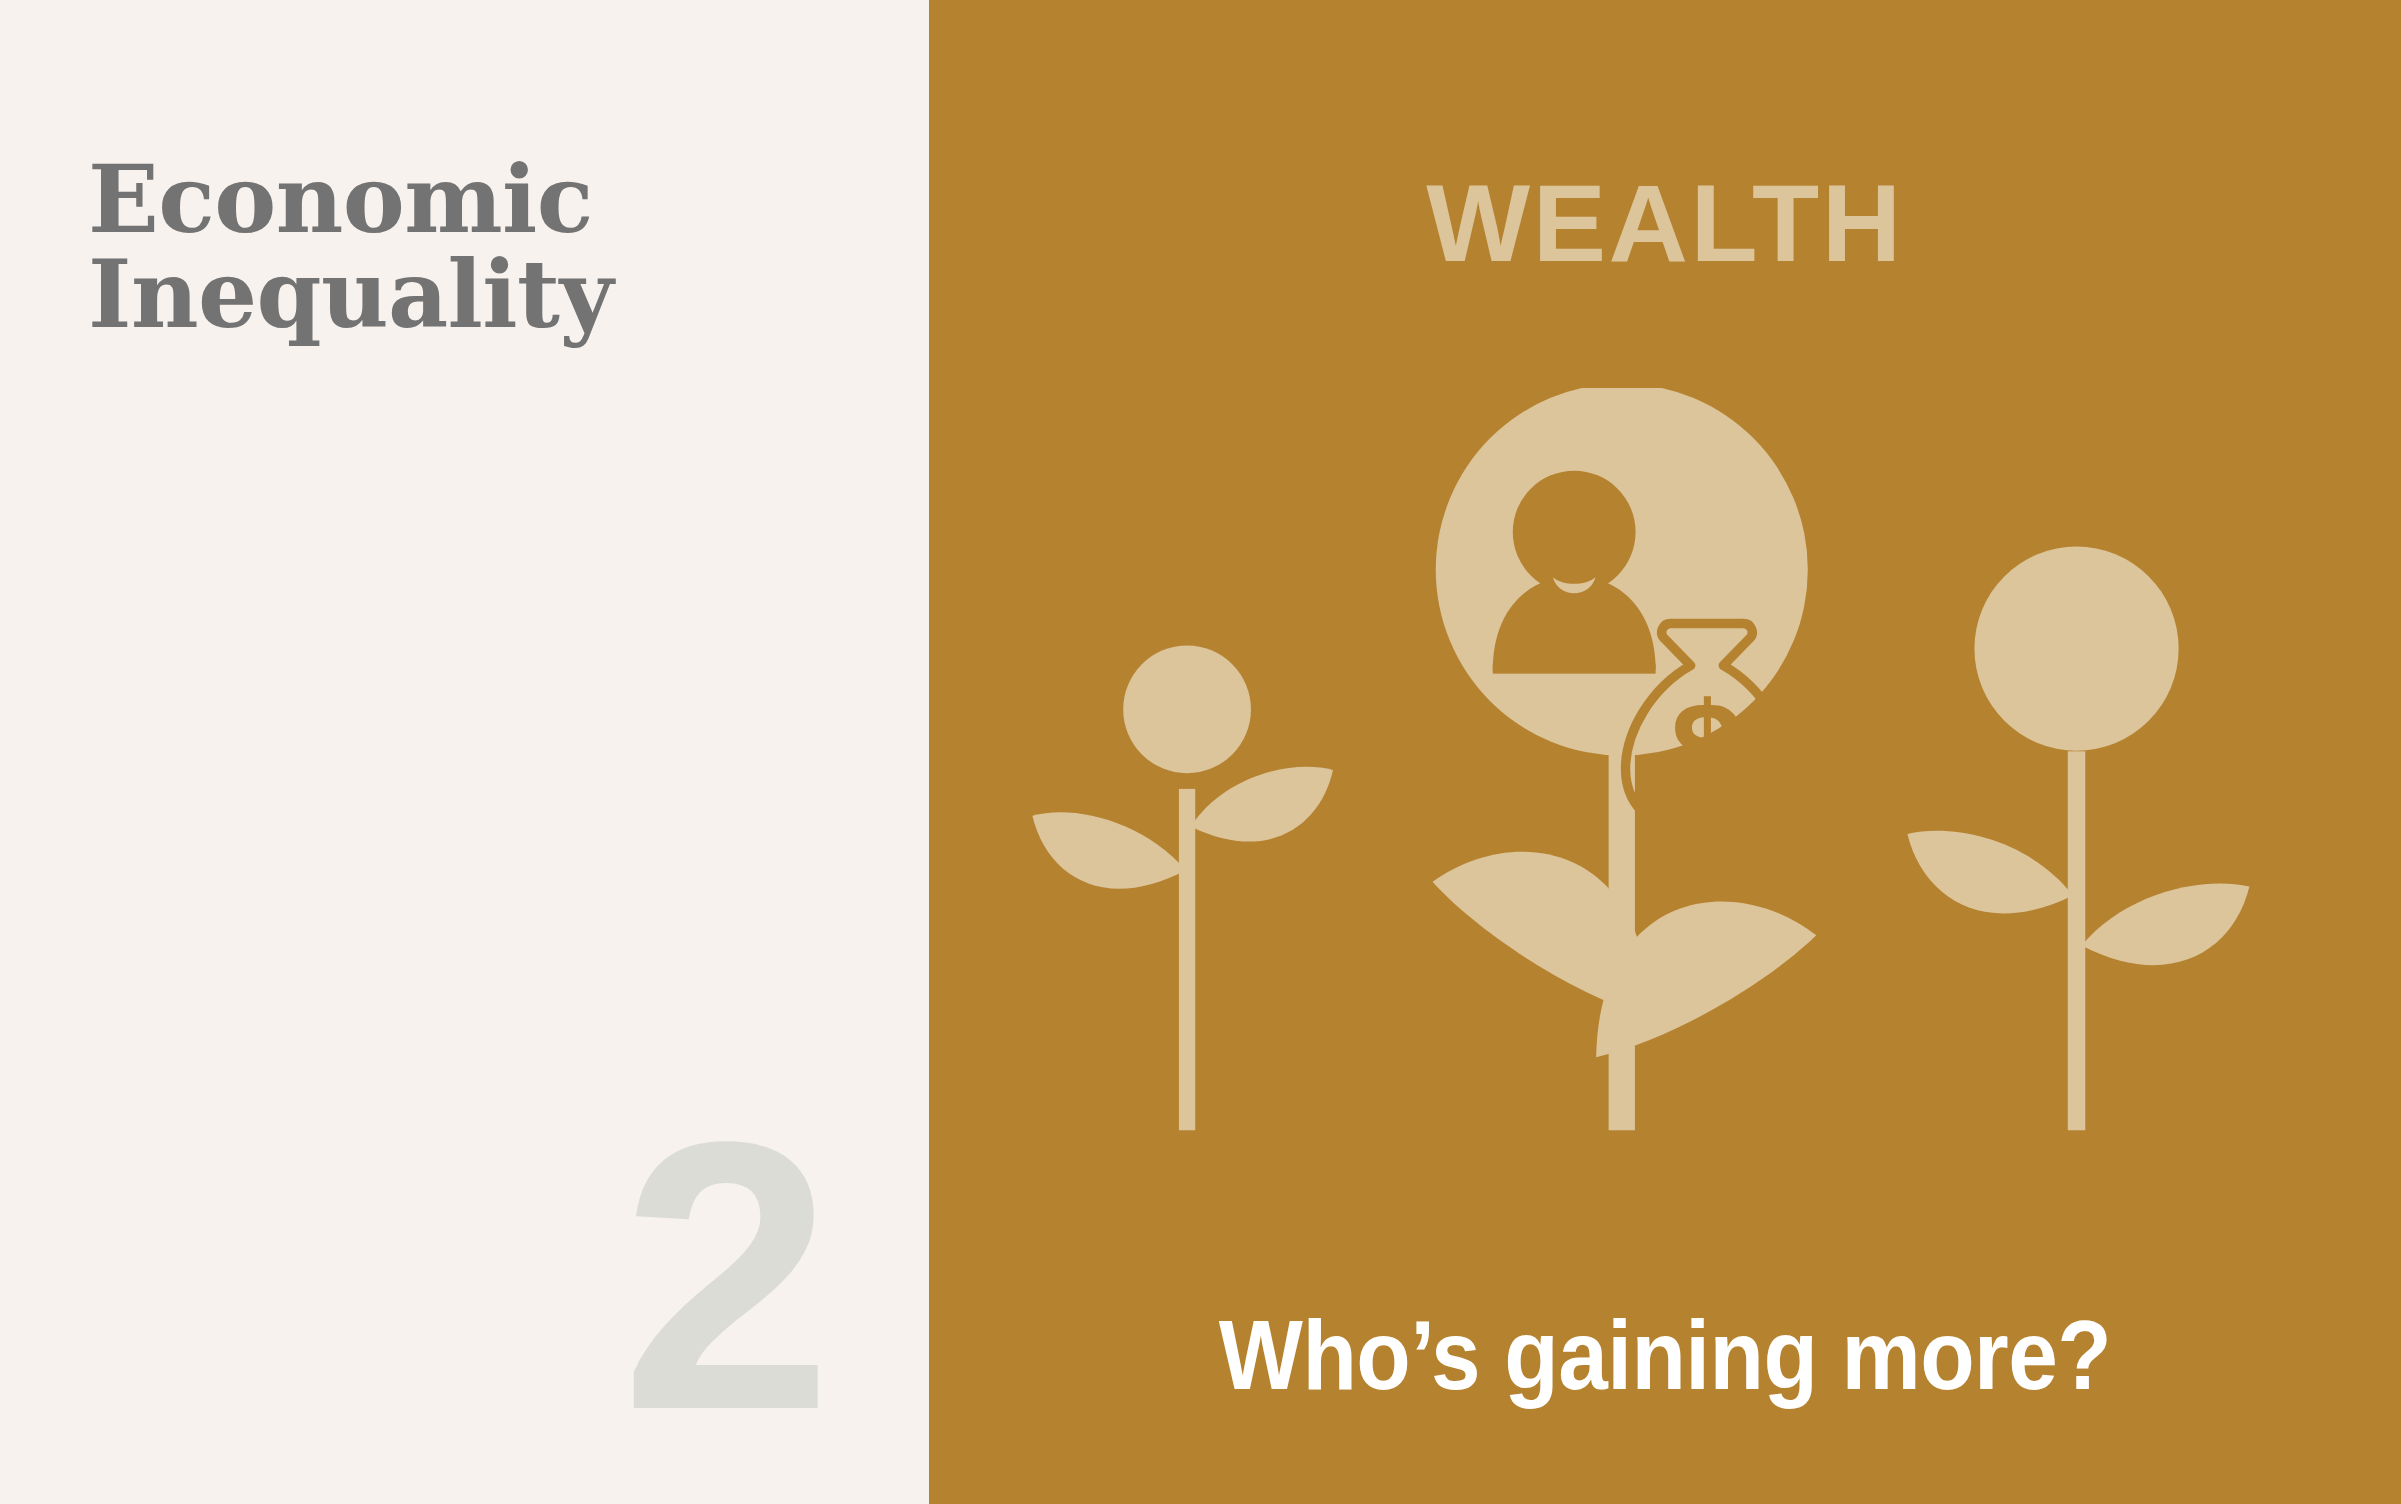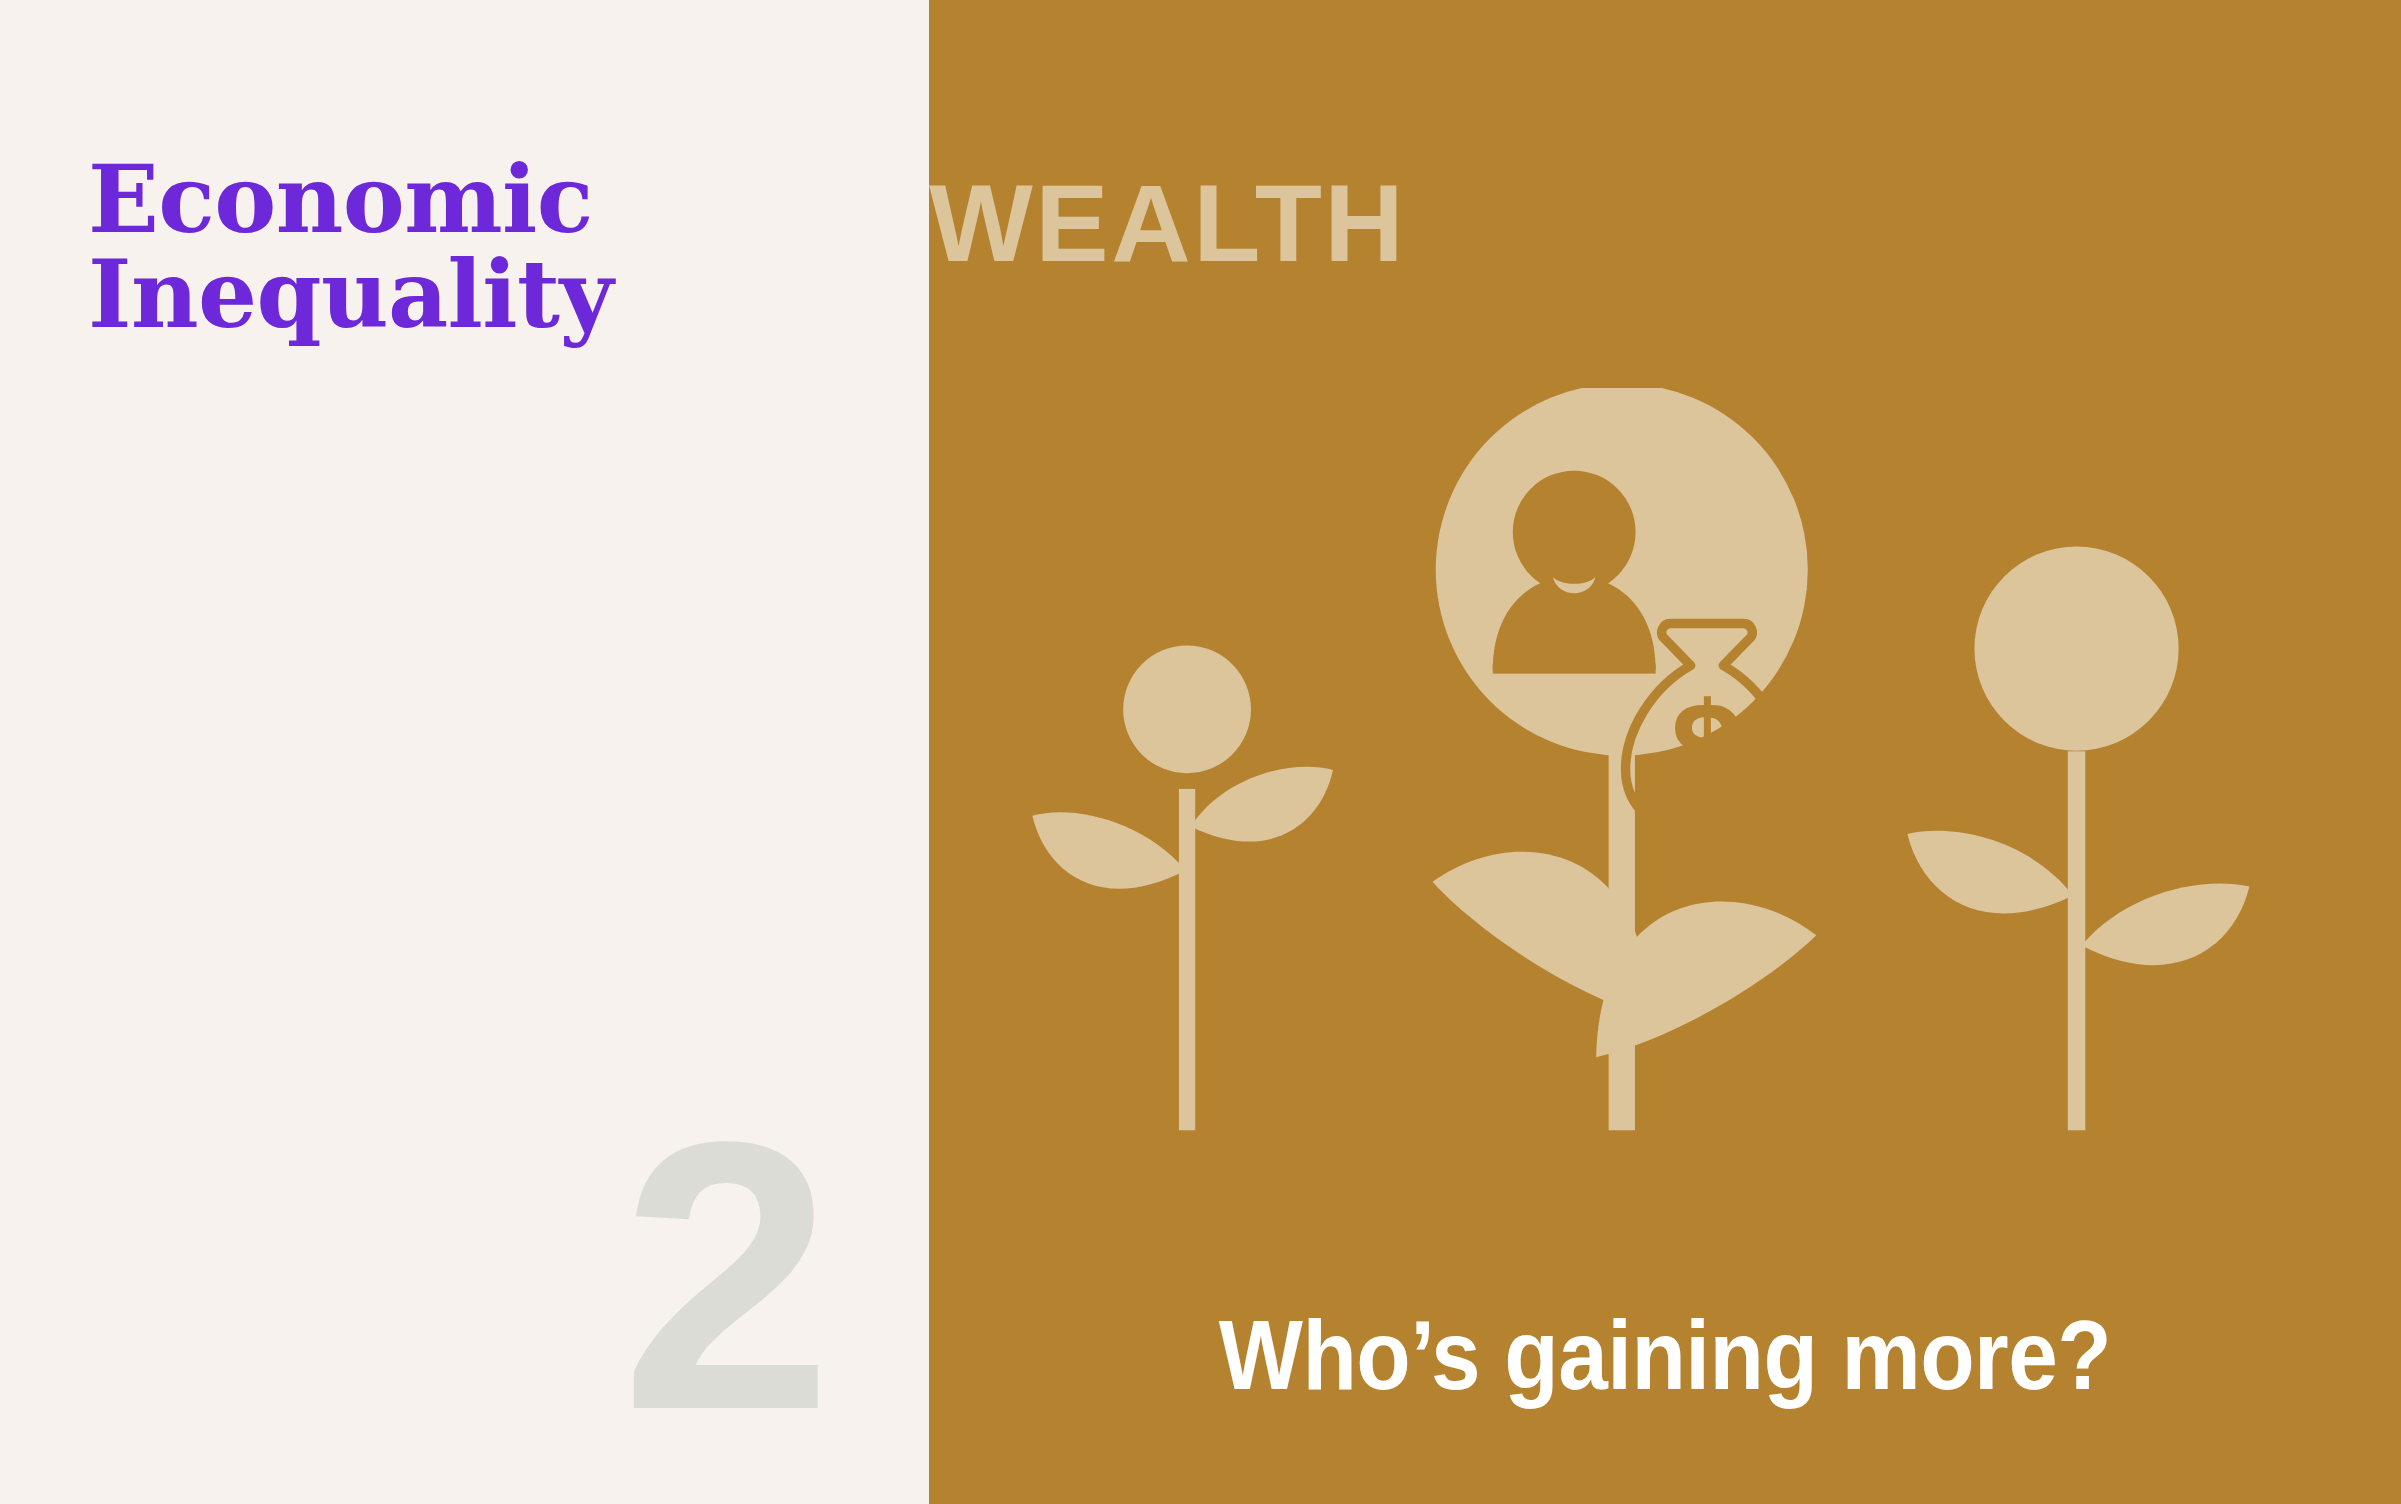--- a/index.html
+++ b/index.html
@@ -32,21 +32,21 @@
   .section-title {
     position: absolute;
     left: 88px;
     top: 153px;
     width: 720px;
     font-family: "DejaVu Serif", "Liberation Serif", serif;
     font-weight: 700;
     font-size: 93px;
     line-height: 1.02;
     letter-spacing: -0.6px;
-    color: #6d28d9;
+    color: #737373;
     white-space: pre-line;
   }
 
   .section-number {
     position: absolute;
     right: 96px;
     bottom: 80px;
     font-family: "Liberation Sans", sans-serif;
     font-weight: 700;
     font-size: 382px;
@@ -62,20 +62,21 @@
     height: 1505px;
     background: #B5822F;
     flex: 0 0 1472px;
   }
 
   .wealth-label {
     position: absolute;
     top: 168px;
     left: 0;
     width: 100%;
+    text-align: center;
     font-family: "Liberation Sans", sans-serif;
     font-weight: 700;
     font-size: 110px;
     letter-spacing: 2.5px;
     color: #DCC49B;
     line-height: 1;
   }
 
   .art-area {
     position: absolute;

